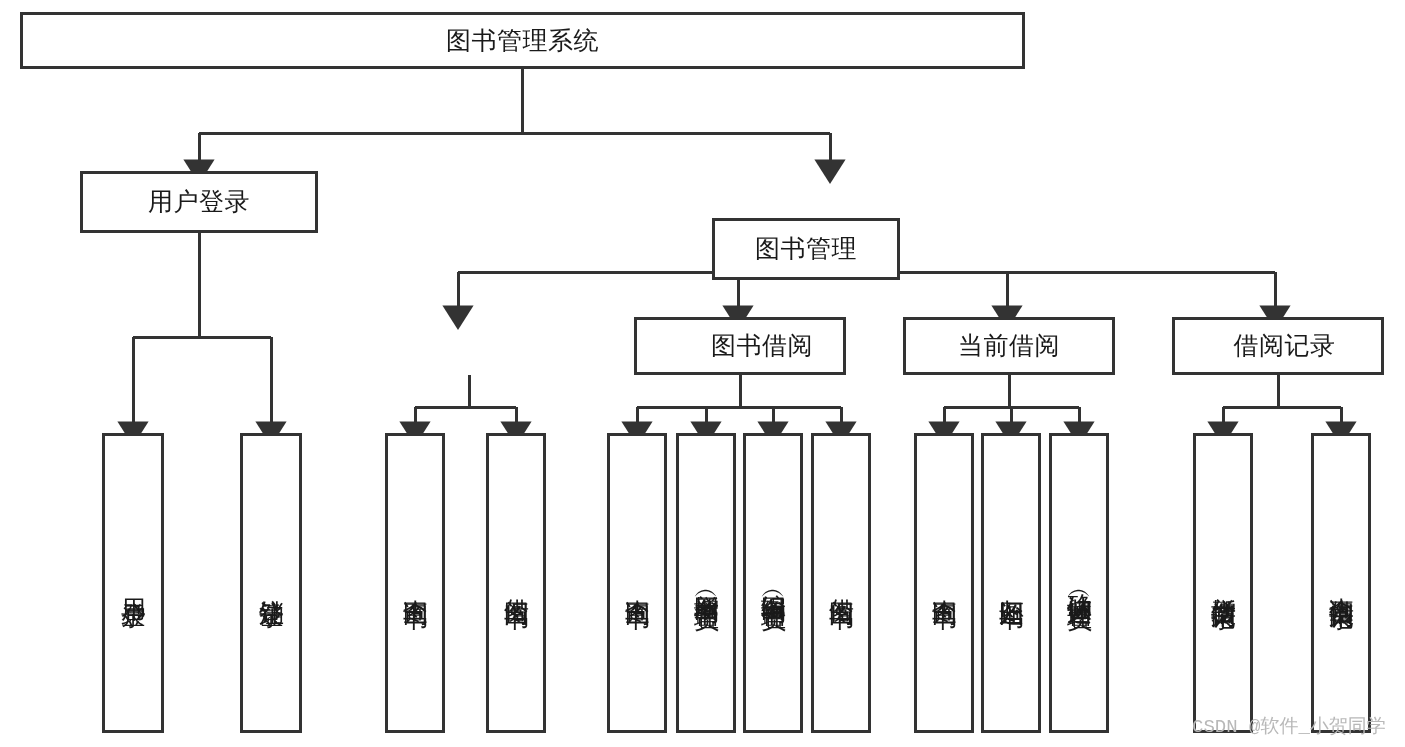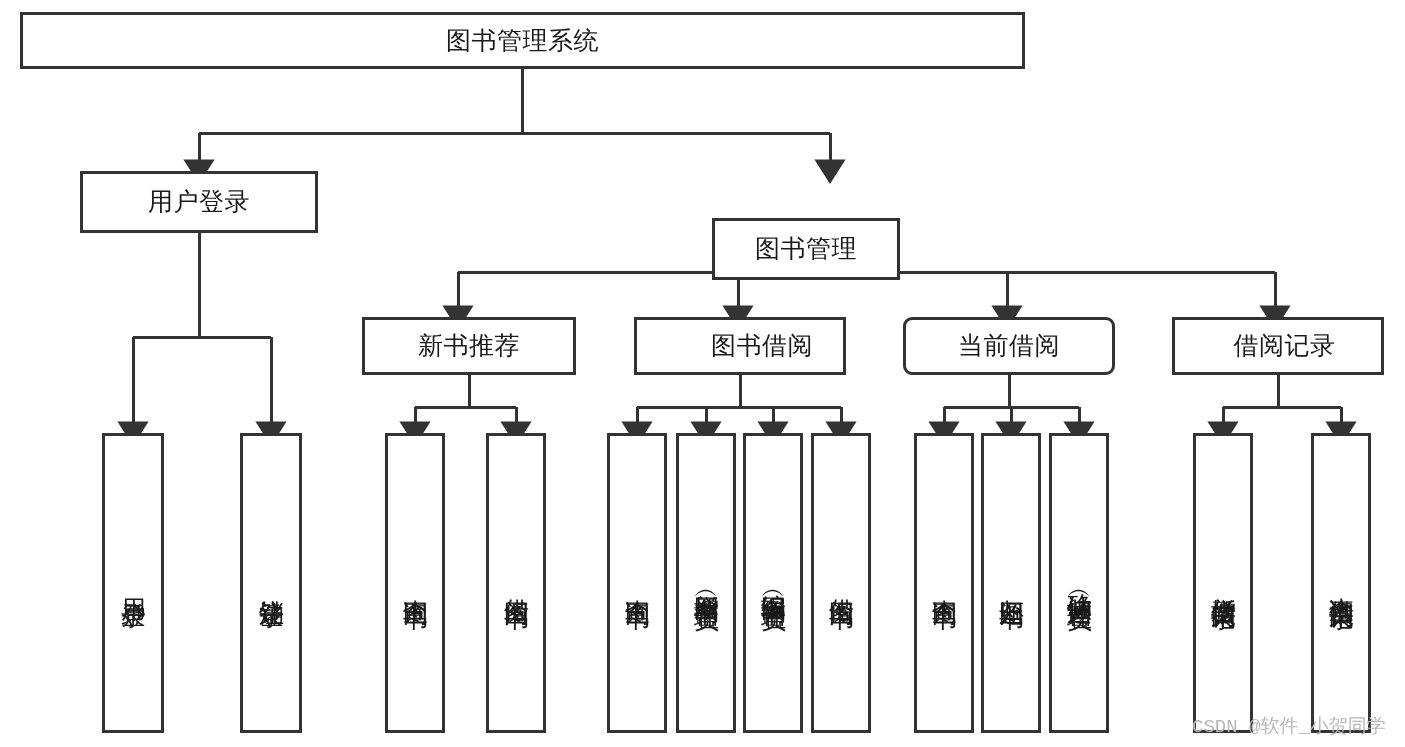--- a/index.html
+++ b/index.html
@@ -132,27 +132,24 @@
     <span class="node-label">图书管理系统</span>
   </div>
 
   <div class="node horizontal" style="left:80px; top:171px; width:238px; height:62px;">
     <span class="node-label">用户登录</span>
   </div>
   <div class="node horizontal" style="left:712px; top:171px; width:188px; height:62px;margin-top:47px;">
     <span class="node-label">图书管理</span>
   </div>
 
-  <div class="node horizontal" style="left:362px; top:317px; width:214px; height:58px;">
-    <span class="node-label">新书推荐</span>
-  </div>
   <div class="node horizontal" style="left:634px; top:317px; width:212px; height:58px;padding-left:44px;">
     <span class="node-label">图书借阅</span>
   </div>
-  <div class="node horizontal" style="left:903px; top:317px; width:212px; height:58px;border-radius:9px;">
+  <div class="node horizontal" style="left:903px; top:317px; width:212px; height:58px;">
     <span class="node-label">当前借阅</span>
   </div>
   <div class="node horizontal" style="left:1172px; top:317px; width:212px; height:58px;padding-left:13px;">
     <span class="node-label">借阅记录</span>
   </div>
 
   <div class="node vertical" style="left:102px; top:433px; width:62px; height:300px;">
     <span class="node-label">用户登录</span>
   </div>
   <div class="node vertical" style="left:240px; top:433px; width:62px; height:300px;">

